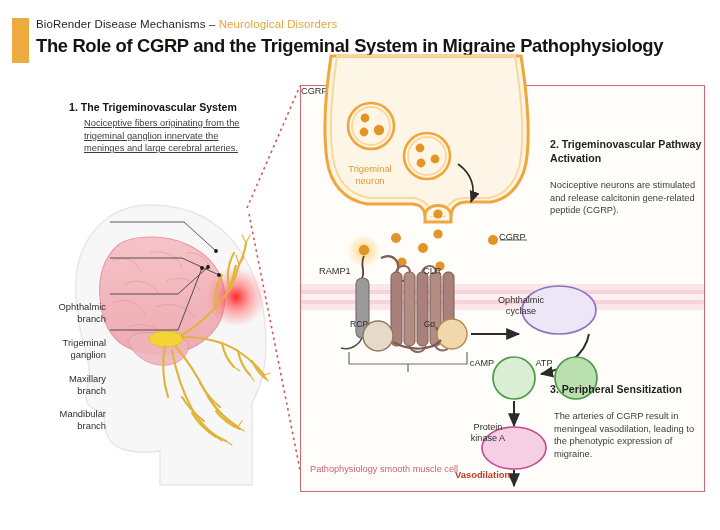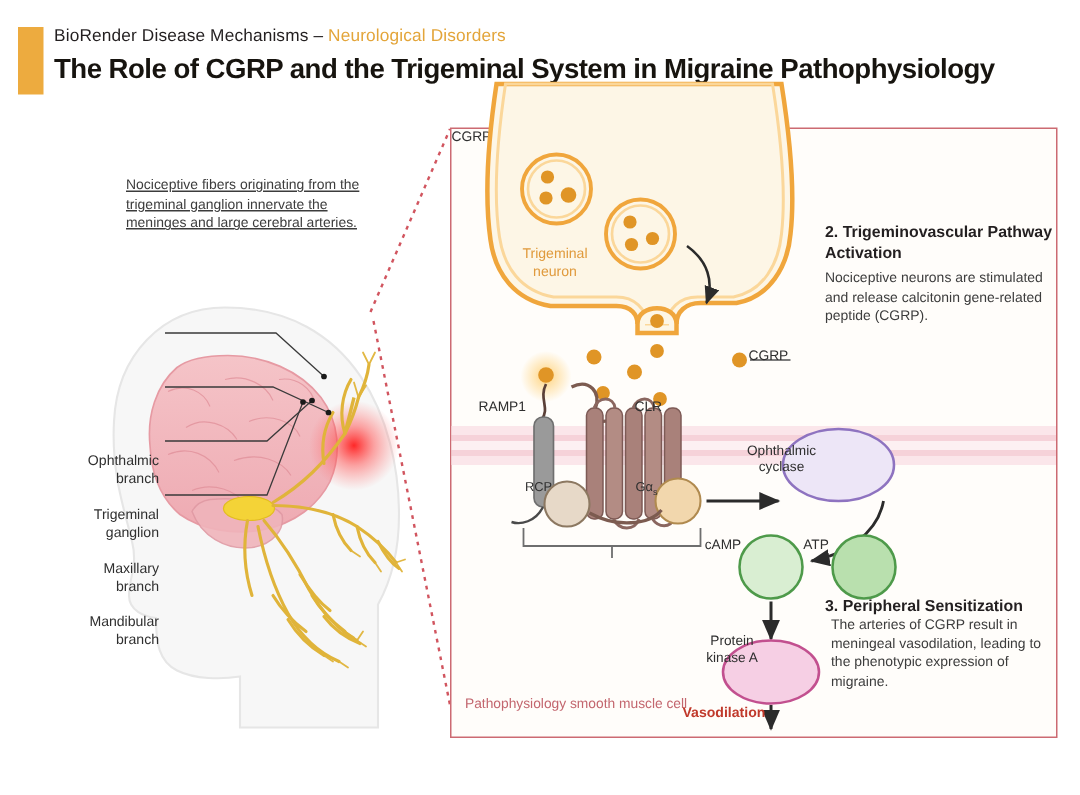--- a/index.html
+++ b/index.html
@@ -26,23 +26,23 @@
   #lbl-maxillary{left:10px;top:288px;}
   #lbl-mandibular{left:10px;top:323px;}
 
   
   #cell-panel{position:absolute;left:300px;top:85px;width:405px;height:407px;
               background:#fffdfa;border:1.6px solid #cc6a72;box-sizing:border-box;}
   #membrane-band{position:absolute;left:0;top:198px;width:100%;height:26px;
      background:linear-gradient(to bottom,#fbe6ea 0 6px,#f6d2d9 6px 10px,#fdf0f2 10px 16px,#f6d2d9 16px 20px,#fbe6ea 20px 26px);}
   #cell-caption{position:absolute;left:9px;top:377px;font-size:9.2px;color:#c3666e;line-height:1.32;}
 
-  .txt-head2{position:absolute;left:249px;top:63px;width:152px;font-size:10.6px;font-weight:bold;line-height:1.32;}
+  .txt-head2{position:absolute;left:249px;top:52px;width:152px;font-size:10.6px;font-weight:bold;line-height:1.32;}
   .txt-body2{position:absolute;left:249px;top:93px;width:150px;font-size:9.3px;color:#3c3c3c;line-height:1.36;}
-  .txt-head3{position:absolute;left:249px;top:312px;width:155px;font-size:10.6px;font-weight:bold;line-height:1.32;white-space:nowrap;}
+  .txt-head3{position:absolute;left:249px;top:297px;width:155px;font-size:10.6px;font-weight:bold;line-height:1.32;white-space:nowrap;}
   .txt-body3{position:absolute;left:253px;top:324px;width:146px;font-size:9.3px;color:#3c3c3c;line-height:1.36;}
 
   .mol-label{position:absolute;font-size:9.2px;color:#2f2f2f;}
   #lbl-ramp1{left:18px;top:180px;}
   #lbl-clr{left:122px;top:180px;}
   #lbl-cgrp{left:198px;top:146px;}
   #lbl-complex{left:40px;top:274px;font-size:9.2px;color:#2f2f2f;white-space:nowrap;}
   #lbl-neuron{position:absolute;left:36px;top:77px;width:66px;text-align:center;
               font-size:9.4px;color:#e09a3c;line-height:1.3;}
   #lbl-vaso{position:absolute;left:154px;top:383px;font-size:9.4px;font-weight:bold;color:#c0392b;white-space:nowrap;}
@@ -61,20 +61,24 @@
 <body>
 
 <div id="header-accent-bar"></div>
 <div id="header-eyebrow">
   <span>BioRender Disease Mechanisms – </span><span class="cat">Neurological Disorders</span>
 </div>
 <div id="header-title">The Role of CGRP and the Trigeminal System in Migraine Pathophysiology</div>
 
 <div id="left-panel">
 
+  <div id="sec1-head" class="sec-head">
+    <span>1.</span>
+    <span>The Trigeminovascular System</span>
+  </div>
   <div id="sec1-body" class="sec-body">Nociceptive fibers originating from the trigeminal ganglion innervate the meninges and large cerebral arteries.</div>
 
   <svg width="300" height="410">
     <defs>
       <radialGradient id="painGlow" cx="50%" cy="50%" r="50%">
         <stop offset="0%" stop-color="#ff1d1d" stop-opacity=".95"></stop>
         <stop offset="45%" stop-color="#ff4d4d" stop-opacity=".5"></stop>
         <stop offset="100%" stop-color="#ff6b6b" stop-opacity="0"></stop>
       </radialGradient>
       <linearGradient id="brainG" x1="0" y1="0" x2="0" y2="1">

